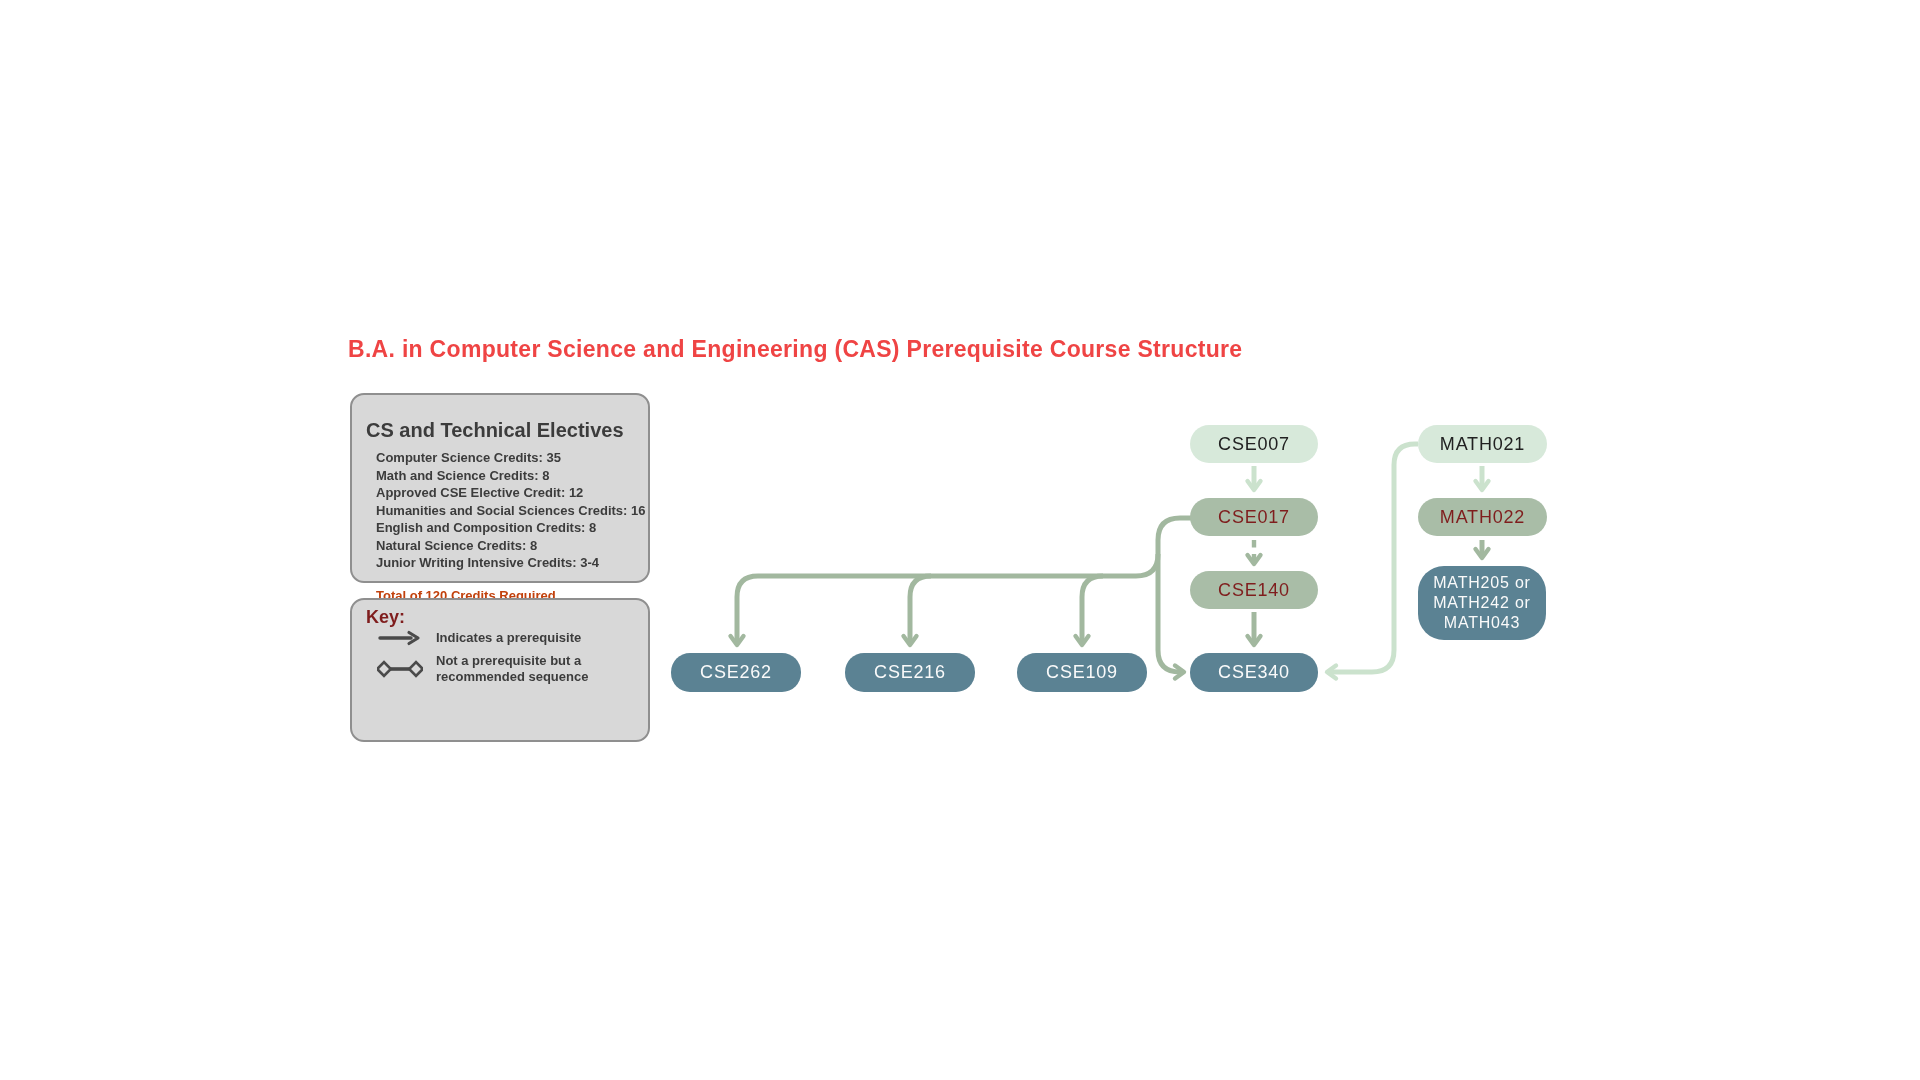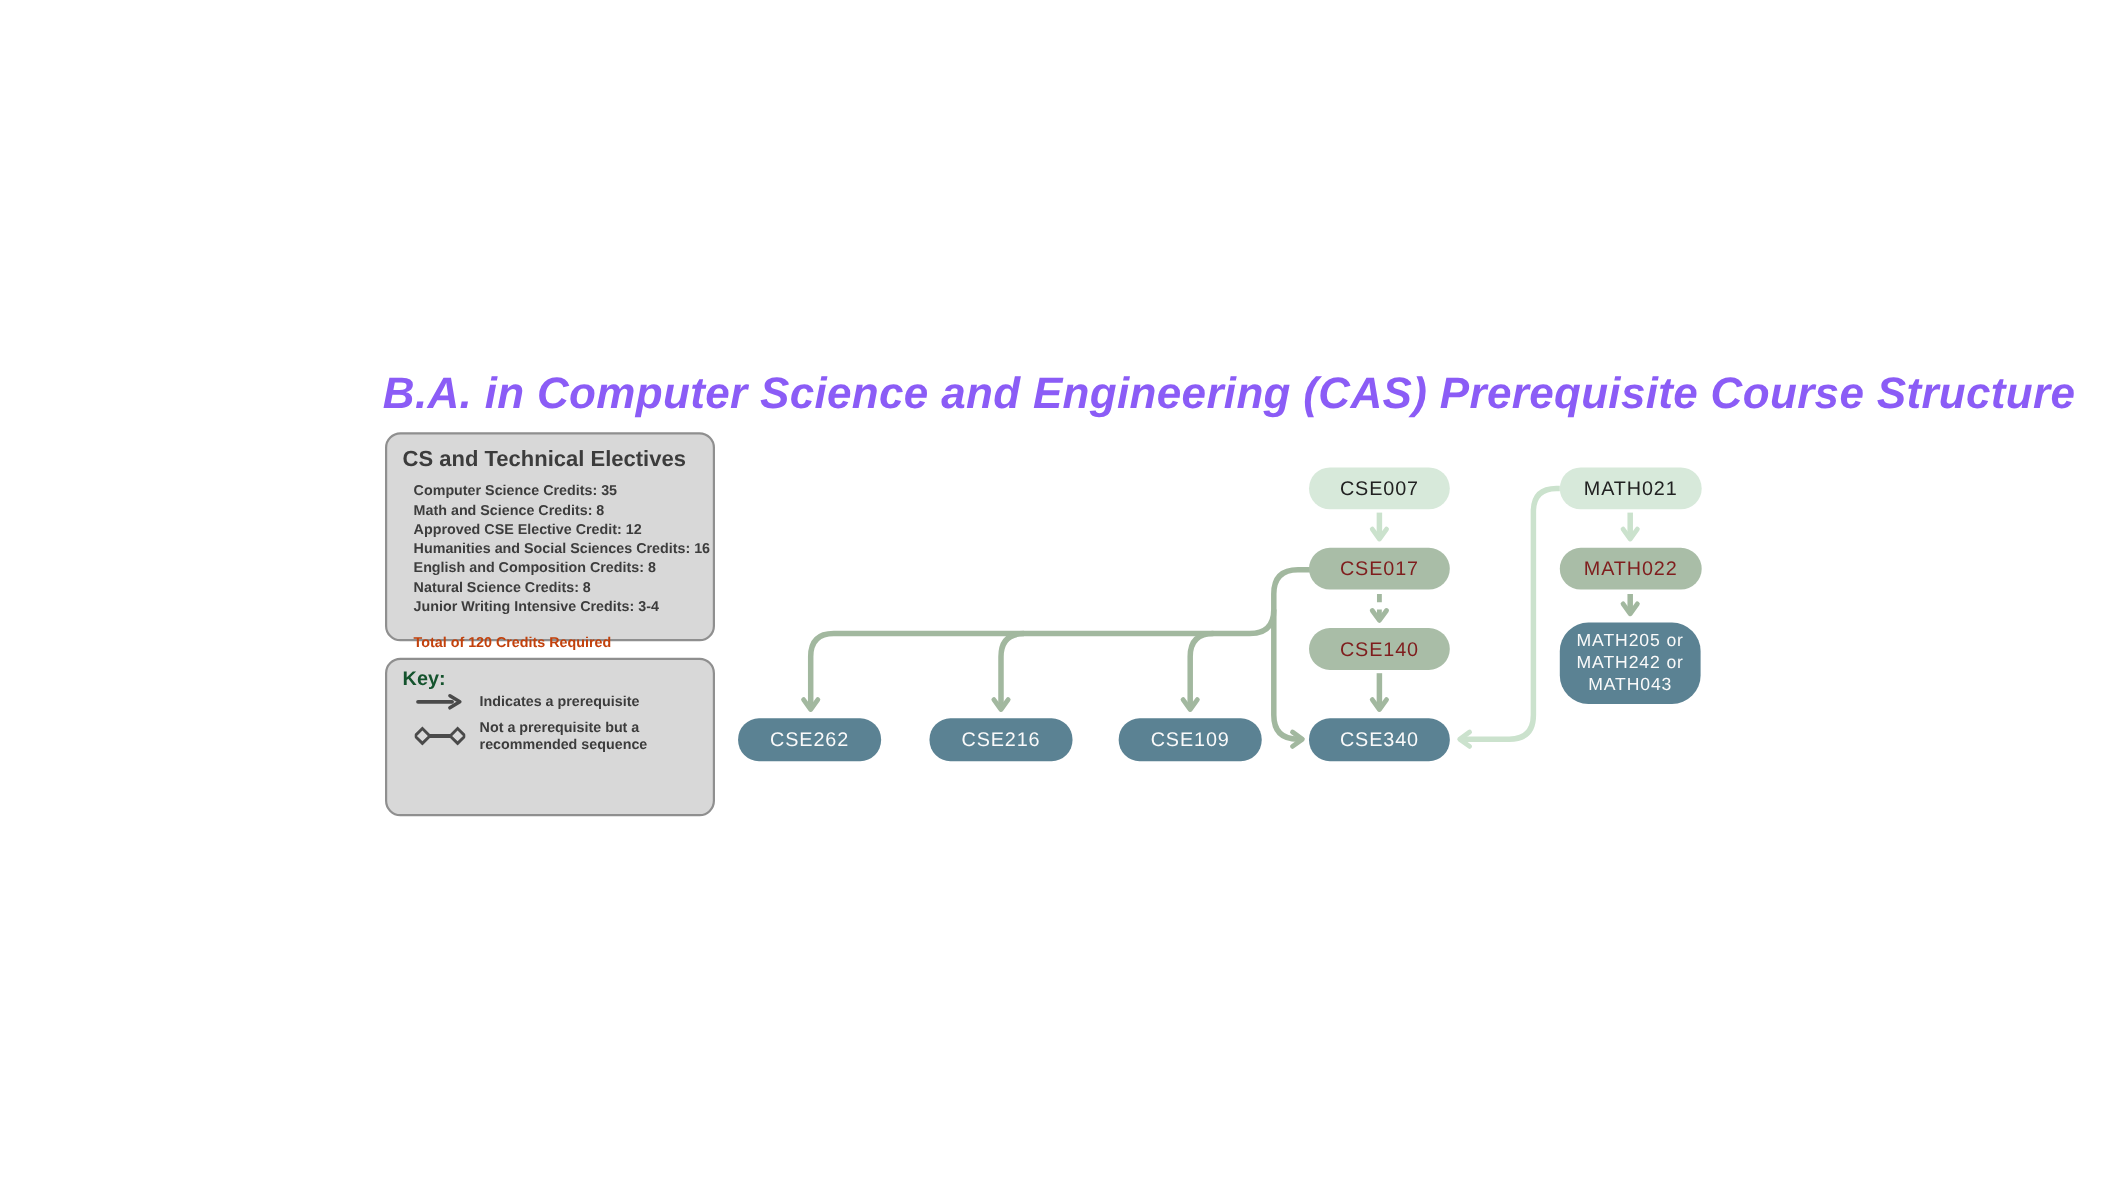--- a/index.html
+++ b/index.html
@@ -3,38 +3,37 @@
 <meta charset="utf-8">
 <style>
   * { margin: 0; padding: 0; box-sizing: border-box; }
   html, body { width: 1920px; height: 1080px; background: #ffffff; overflow: hidden; }
   body { font-family: "Liberation Sans", sans-serif; position: relative; }
 
   .canvas { position: absolute; inset: 0; }
 
   .page-title {
     position: absolute; left: 348px; top: 336px;
-    font-size: 40px; font-weight: 700; color: #8b5cf6; letter-spacing: 0.3px;
+    font-size: 23px; font-weight: 700; color: #ef4444; letter-spacing: 0.3px;
     white-space: nowrap;
-    font-style: italic;
   }
 
   
   .panel {
     position: absolute; left: 350px; width: 300px;
     background: #d8d8d8; border: 2px solid #8f8f8f; border-radius: 14px;
   }
-  .panel-electives { top: 393px; height: 190px; padding: 12px 14px; }
+  .panel-electives { top: 393px; height: 190px; padding: 24px 14px; }
   .panel-key { top: 598px; height: 144px; padding: 7px 14px; }
 
   .panel-heading { font-size: 20px; font-weight: 700; color: #3c3c3c; margin-bottom: 7px; }
   .elective-line { font-size: 13px; font-weight: 700; color: #3c3c3c; line-height: 17.5px; padding-left: 10px; white-space: nowrap; }
   .elective-total { font-size: 13px; font-weight: 700; color: #c2410c; padding-left: 10px; margin-top: 16px; white-space: nowrap; }
 
-  .key-heading { font-size: 18px; font-weight: 700; color: #14532d; margin-bottom: 2px; }
+  .key-heading { font-size: 18px; font-weight: 700; color: #7f1d1d; margin-bottom: 2px; }
   .key-row { display: flex; align-items: center; margin-bottom: 7px; }
   .key-icon { width: 52px; flex: 0 0 52px; display: flex; justify-content: center; align-items: center; margin-left: 8px; }
   .key-label { font-size: 13px; font-weight: 700; color: #3c3c3c; line-height: 15.5px; width: 180px; margin-left: 10px; }
 
   
   .node {
     position: absolute; display: flex; align-items: center; justify-content: center;
     font-size: 18px; letter-spacing: 0.8px; font-weight: 400;
     border-radius: 19px; text-align: center; line-height: 21px;
   }

